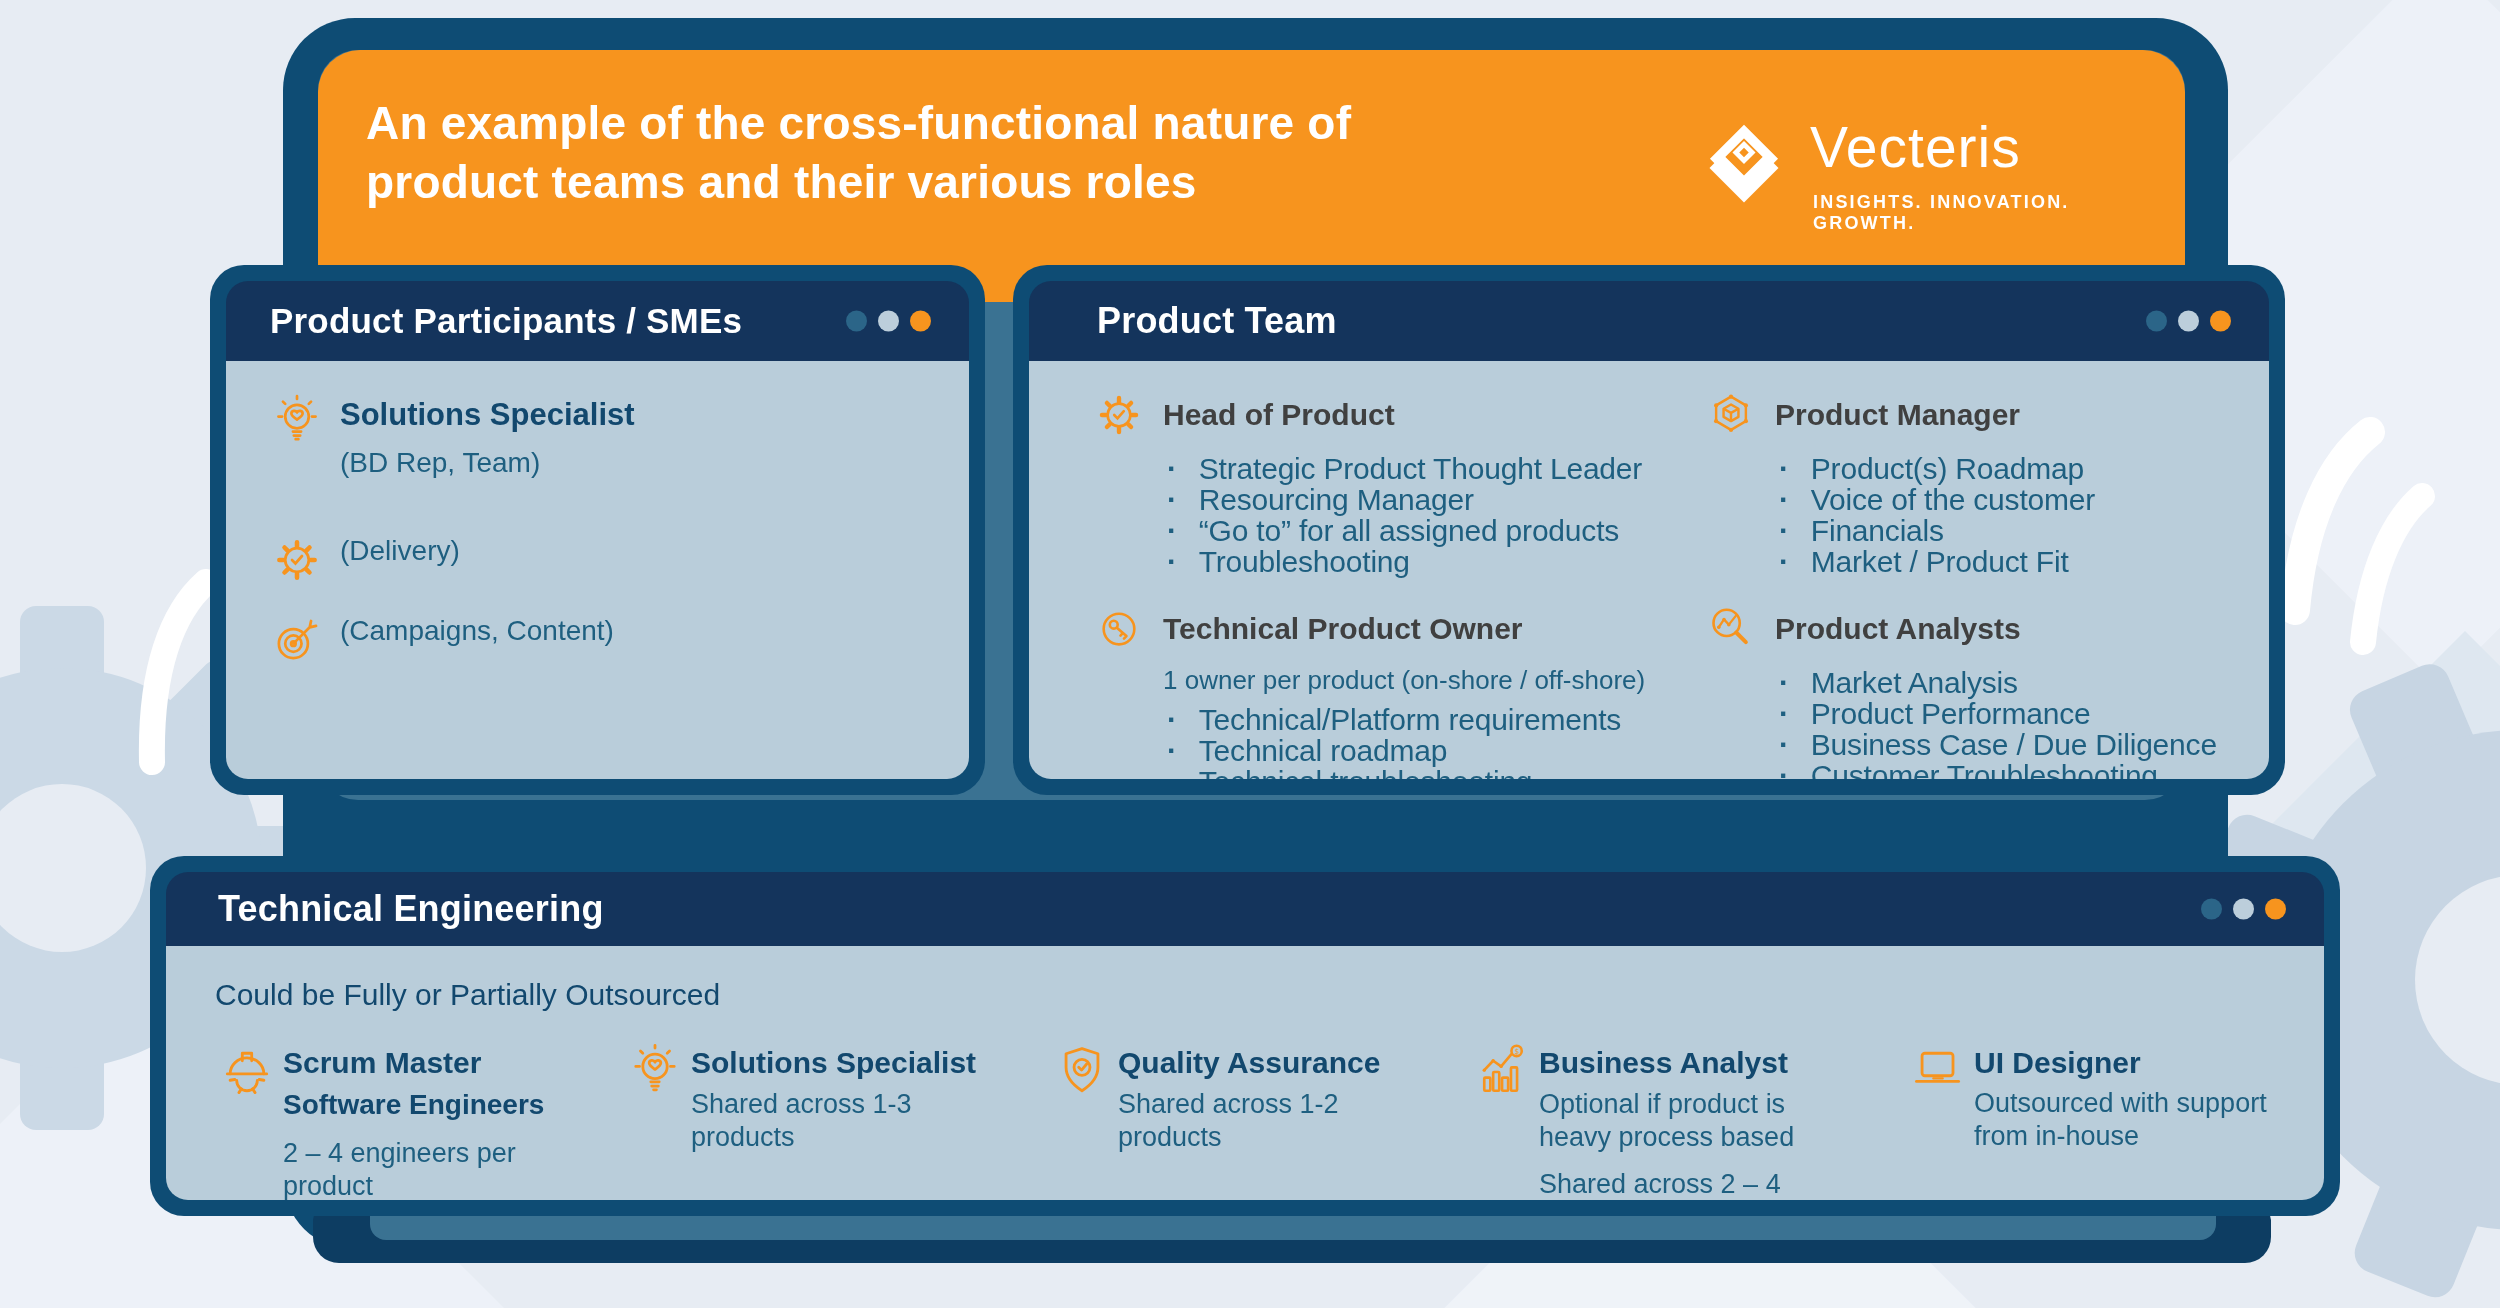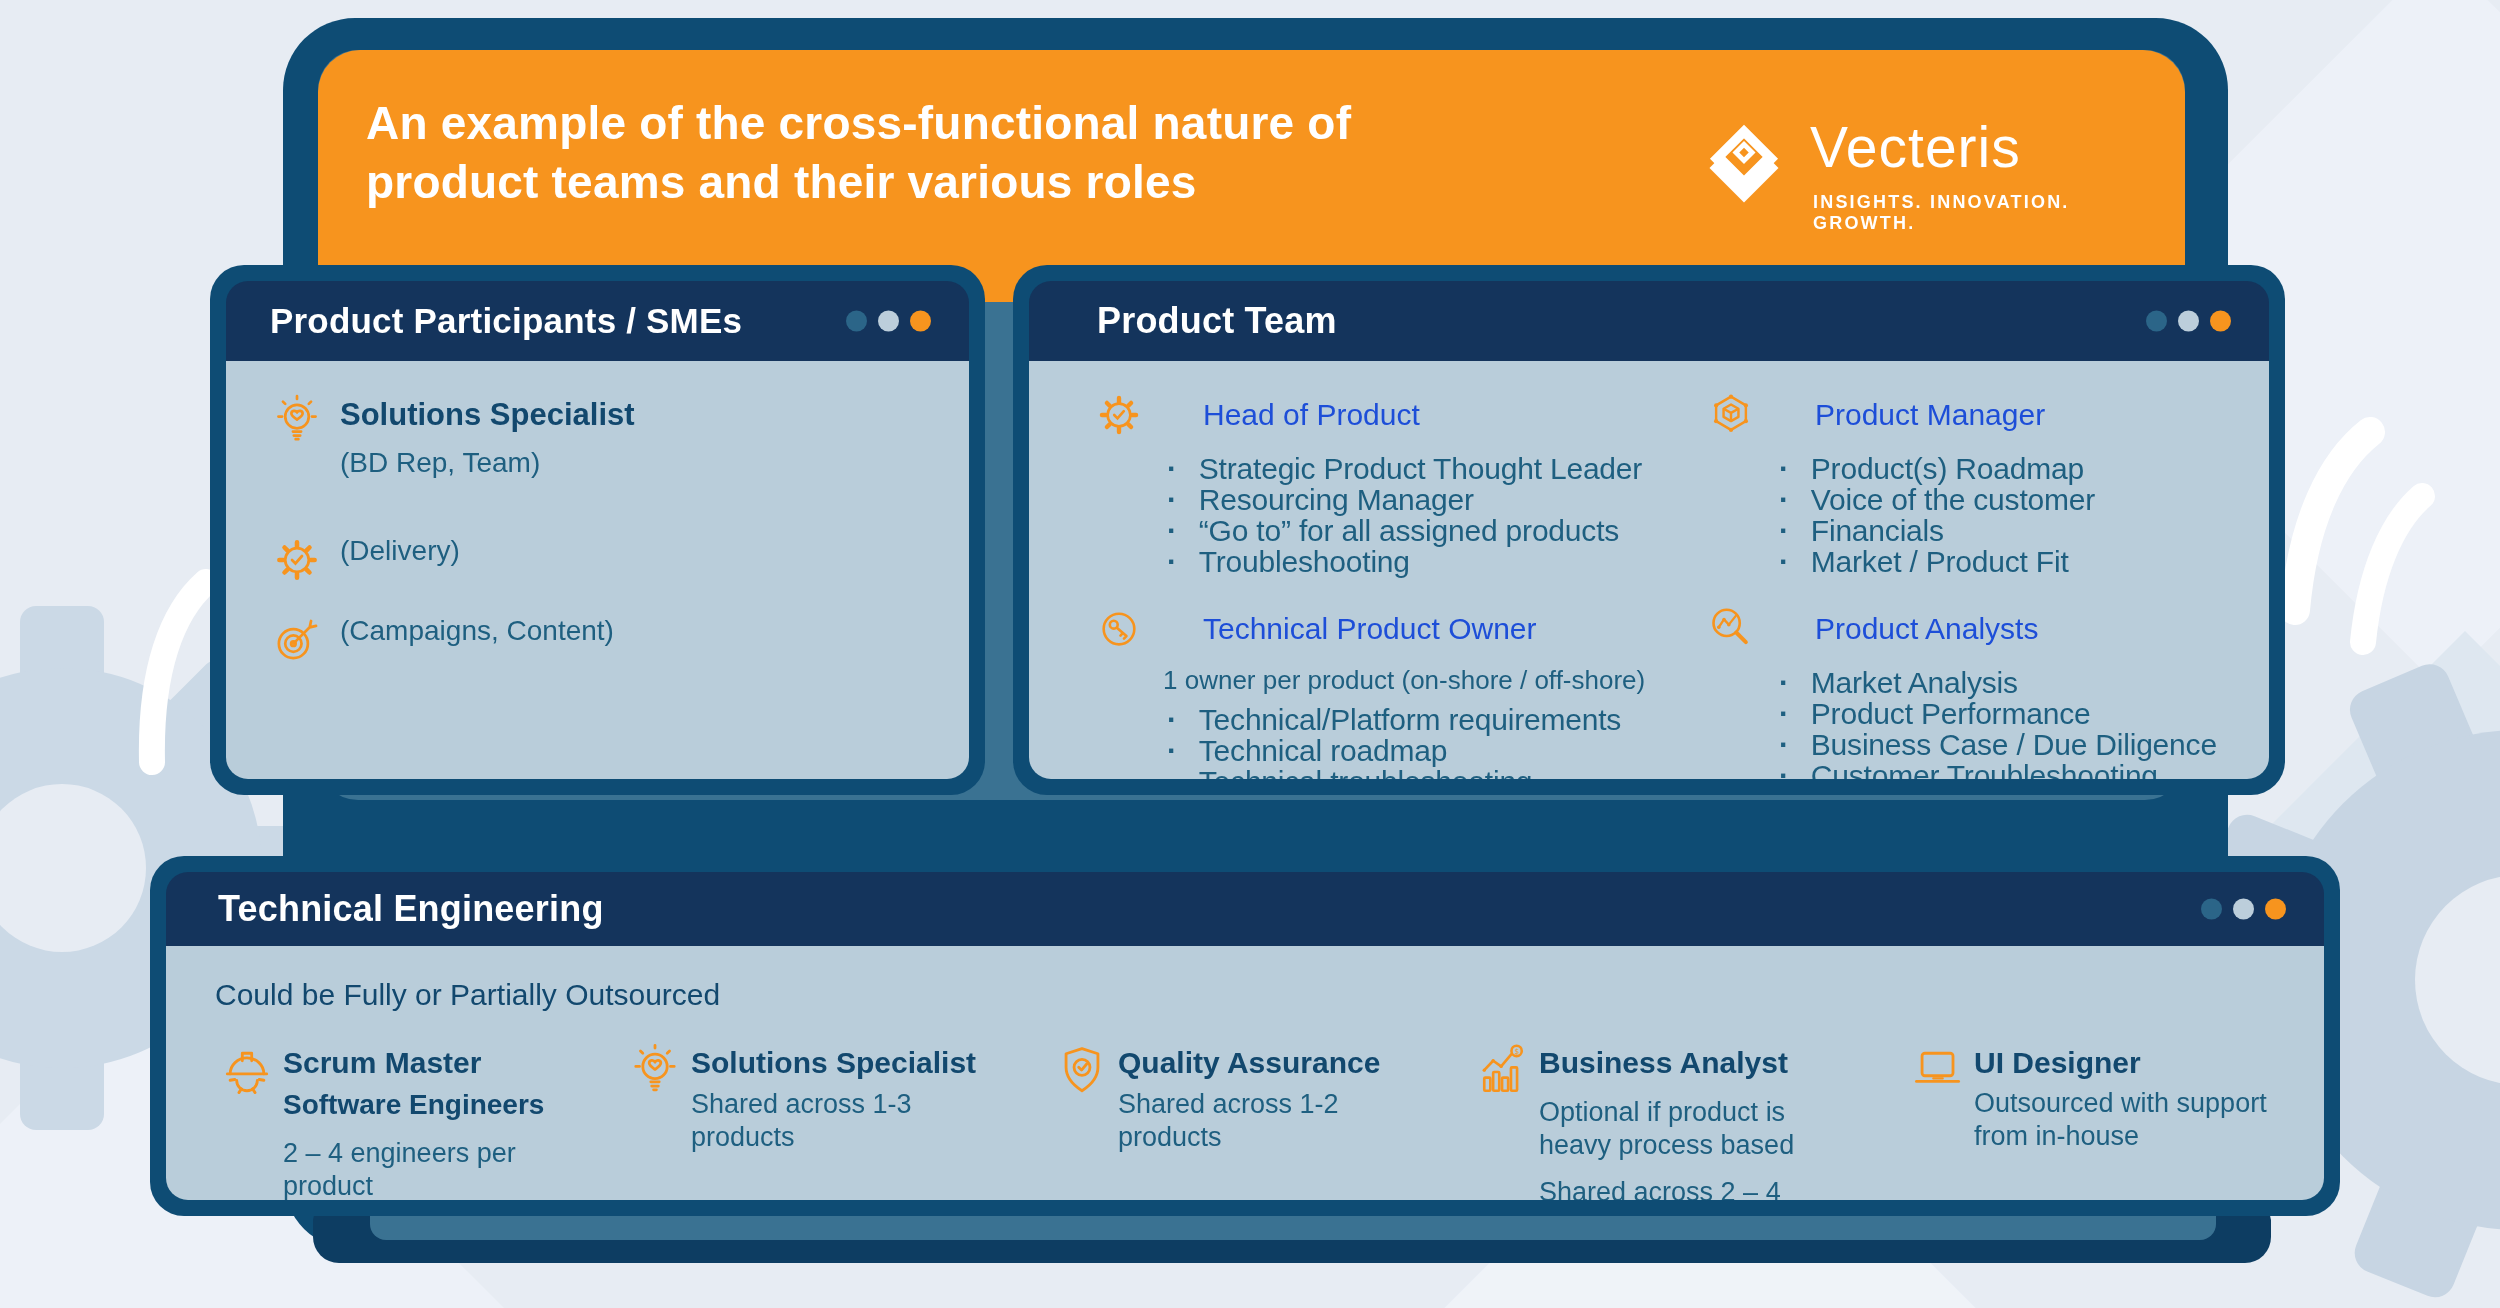--- a/index.html
+++ b/index.html
@@ -36,21 +36,21 @@
 
   
   .sme-item{position:relative;padding-left:114px;}
   .sme-icon{position:absolute;left:42px;top:-4px;}
   .sme-title{font-size:31px;font-weight:bold;color:#12486E;}
   .sme-sub{font-size:28px;color:#1E5F80;margin-top:14px;}
 
   
   .pt-col{position:absolute;top:26px;}
   .role-head{display:flex;align-items:center;gap:16px;}
-  .role-title{font-size:30px;font-weight:normal;color:#1d4ed8;margin-left:40px;}
+  .role-title{font-size:30px;font-weight:bold;color:#404040;}
   .role-sub{margin:8px 0 0 72px;font-size:26px;color:#1E5F80;}
   .bullets{margin:10px 0 0 72px;}
   .bullet{display:flex;font-size:30px;line-height:31px;color:#1E5F80;letter-spacing:-.2px;}
   .bullet::before{content:"·";flex:0 0 auto;margin:0 22px 0 4px;font-weight:bold;}
   .role+.role{margin-top:24px;}
 
   
   .te-note{position:absolute;left:49px;top:32px;font-size:30px;color:#12486E;}
   .te-col{position:absolute;top:96px;}
   .te-icon{position:absolute;left:0;top:0;}
@@ -366,21 +366,21 @@
               <g fill="#F7941E" stroke="none">
                   <circle cx="12" cy="30" r="1.8"></circle>
                   <circle cx="21.5" cy="20" r="1.8"></circle>
                   <circle cx="30" cy="26" r="1.8"></circle>
                 </g>
               <text x="46.5" y="12.5" text-anchor="middle" font-size="8" fill="#F7941E" stroke="none" font-family="DejaVu Sans, sans-serif">$</text>
             </g>
           </svg>
           <div class="te-text">
             <div class="te-title">Business Analyst</div>
-            <div class="te-lines" style="margin-top:16px;">
+            <div class="te-lines" style="margin-top:8px;">
               <div class="te-line" style="max-width:350px;">Optional if product is heavy process based</div>
               <div class="te-line">Shared across 2 – 4 products</div>
             </div>
           </div>
         </div>
 
         <div class="te-col" style="left:1742px;width:380px;">
           <svg class="te-icon" width="60" height="60" viewBox="0 0 64 64">
             <g fill="none" stroke="#F7941E" stroke-width="3" stroke-linecap="round" stroke-linejoin="round">
               <rect x="15" y="12" width="33" height="24" rx="3"></rect>

